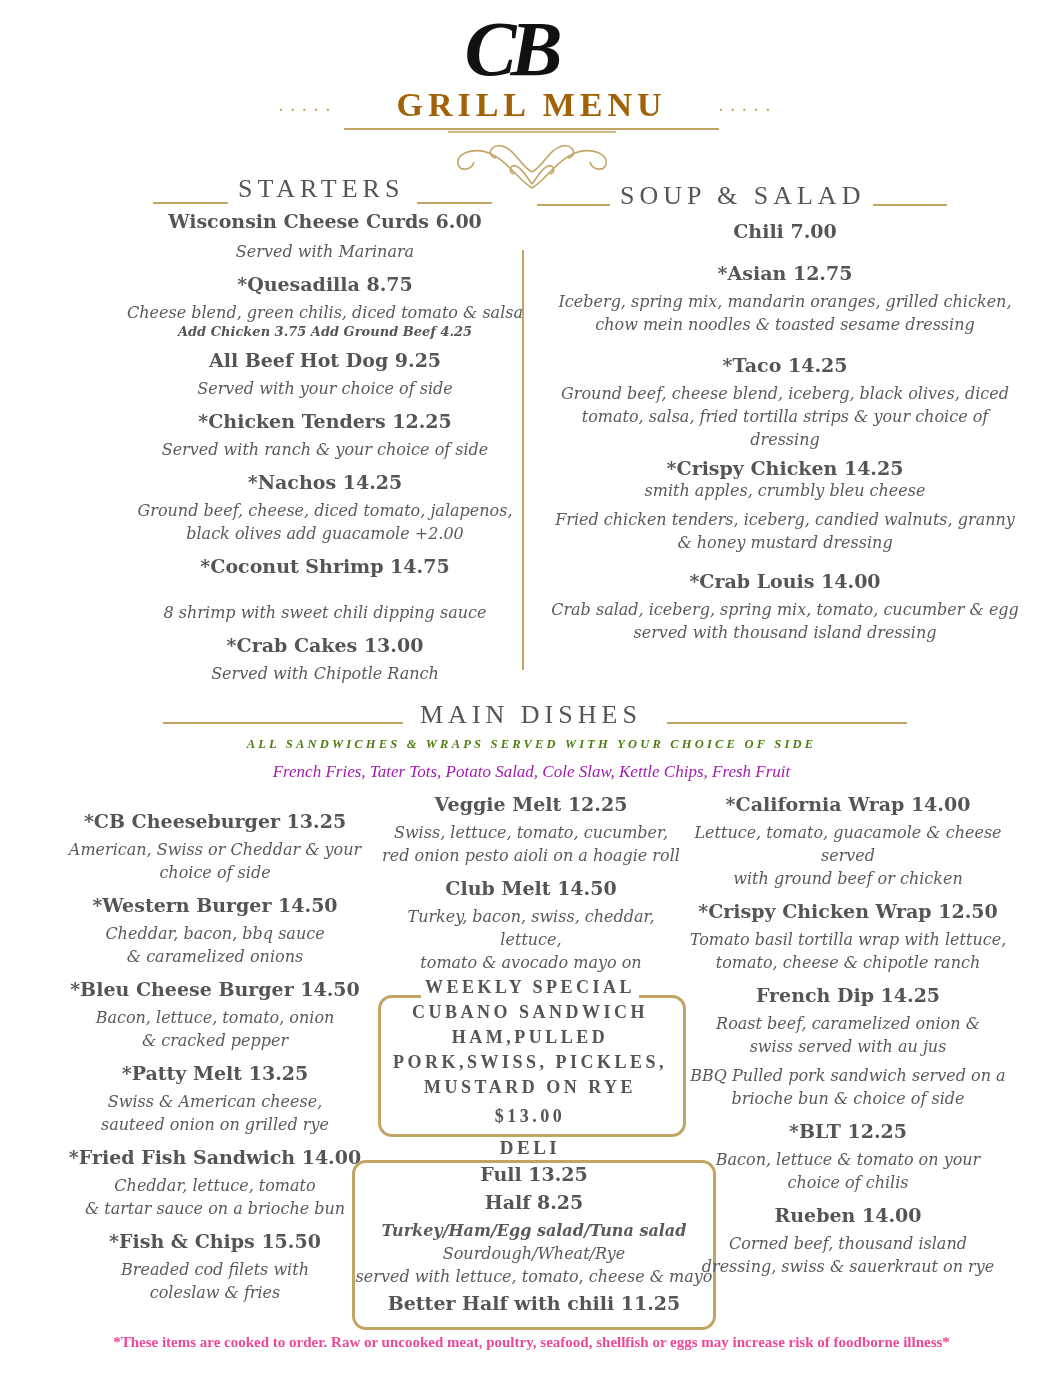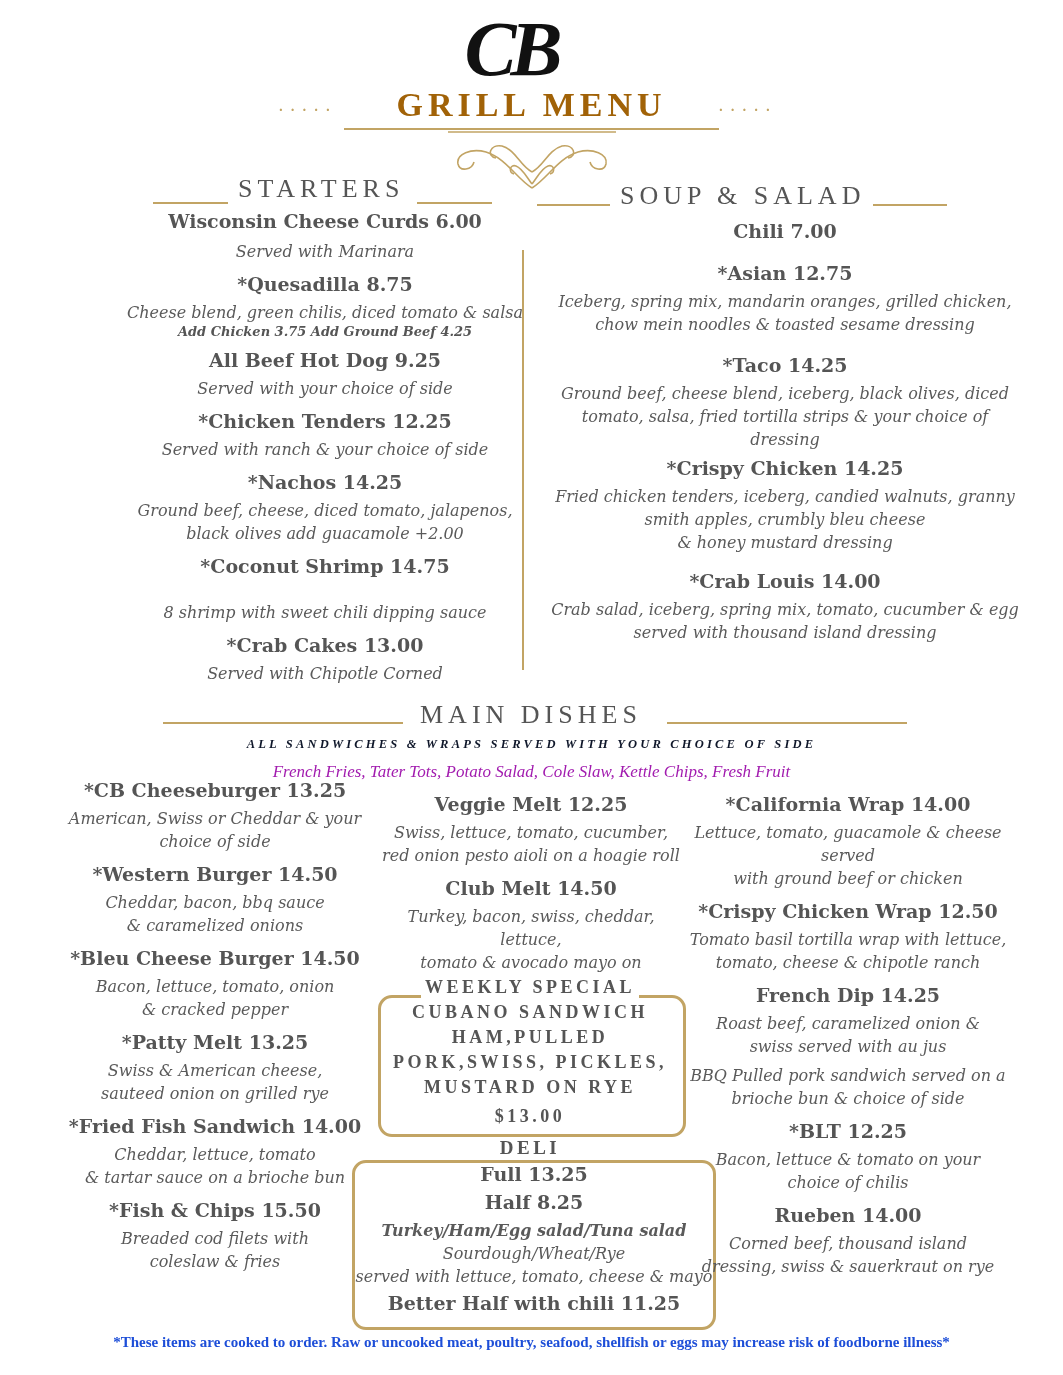--- a/index.html
+++ b/index.html
@@ -21,27 +21,27 @@
 
   
   .section-title { font-family: "Liberation Serif", serif; font-weight: normal;
           letter-spacing: 5px; color: #555555; font-size: 26px; white-space: nowrap; }
   .item-title { font-weight: bold; font-size: 19px; color: #555555; white-space: nowrap; }
   .item-desc { font-style: italic; font-size: 16px; color: #5a5a5a; line-height: 23px; }
   .item-note { font-style: italic; font-weight: bold; font-size: 13px; color: #555555; }
   .vline { width: 2px; background: #c2a464; }
 
   .sub-caps { font-family: "Liberation Serif", serif; font-style: italic; font-weight: bold;
-          font-size: 12.5px; letter-spacing: 3.2px; color: #0f172a; }
+          font-size: 12.5px; letter-spacing: 3.2px; color: #4d7c0f; }
   .sides-line { font-family: "Liberation Serif", serif; font-style: italic; font-size: 17px; color: #a21caf; }
 
   .box { position: absolute; border: 3px solid #c2a464; border-radius: 14px; background: #fff; }
   .special-text { font-family: "Liberation Serif", serif; font-weight: bold; letter-spacing: 3.5px;
           font-size: 18px; color: #555555; line-height: 25px; }
-  .footer { font-family: "Liberation Serif", serif; font-weight: bold; font-size: 15px; color: #1d4ed8; }
+  .footer { font-family: "Liberation Serif", serif; font-weight: bold; font-size: 15px; color: #ec4899; }
 </style>
 </head>
 <body>
 
 <div class="abs logo">CB</div>
 <div class="abs dots" style="left:278px;">.....</div>
 <div class="abs dots" style="left:718px;">.....</div>
 <div class="abs grill-title">GRILL MENU</div>
 <div class="abs hline" style="left:344px; top:128px; width:375px;"></div>
 <svg class="abs ornament" viewBox="0 0 172 62">
@@ -69,54 +69,54 @@
   <div class="item-title" style="margin-top:10px;">All Beef Hot Dog 9.25</div>
   <div class="item-desc" style="margin-top:6px;">Served with your choice of side</div>
   <div class="item-title" style="margin-top:10px;">*Chicken Tenders 12.25</div>
   <div class="item-desc" style="margin-top:6px;">Served with ranch &amp; your choice of side</div>
   <div class="item-title" style="margin-top:10px;">*Nachos 14.25</div>
   <div class="item-desc" style="margin-top:6px;">Ground beef, cheese, diced tomato, jalapenos,</div>
   <div class="item-desc">black olives add guacamole +2.00</div>
   <div class="item-title" style="margin-top:10px;">*Coconut Shrimp 14.75</div>
   <div class="item-desc" style="margin-top:24px;">8 shrimp with sweet chili dipping sauce</div>
   <div class="item-title" style="margin-top:10px;">*Crab Cakes 13.00</div>
-  <div class="item-desc" style="margin-top:6px;">Served with Chipotle Corned</div>
+  <div class="item-desc" style="margin-top:6px;">Served with Chipotle Ranch</div>
 </div>
 
 <div class="abs vline" style="left:522px; top:250px; height:420px;"></div>
 
 <div class="abs hline" style="left:537px; top:204px; width:73px; height:1.5px;"></div>
 <div class="abs section-title" style="left:620px; top:181px;">SOUP &amp; SALAD</div>
 <div class="abs hline" style="left:873px; top:204px; width:74px; height:1.5px;"></div>
 
 <div class="abs center" style="left:535px; width:500px; top:220px;">
   <div class="item-title">Chili 7.00</div>
   <div class="item-title" style="margin-top:20px;">*Asian 12.75</div>
   <div class="item-desc" style="margin-top:6px;">Iceberg, spring mix, mandarin oranges, grilled chicken,</div>
   <div class="item-desc">chow mein noodles &amp; toasted sesame dressing</div>
   <div class="item-title" style="margin-top:18px;">*Taco 14.25</div>
   <div class="item-desc" style="margin-top:6px;">Ground beef, cheese blend, iceberg, black olives, diced</div>
   <div class="item-desc">tomato, salsa, fried tortilla strips &amp; your choice of</div>
   <div class="item-desc">dressing</div>
   <div class="item-title" style="margin-top:6px;">*Crispy Chicken 14.25</div>
+  <div class="item-desc">smith apples, crumbly bleu cheese</div>
   <div class="item-desc" style="margin-top:6px;">Fried chicken tenders, iceberg, candied walnuts, granny</div>
-  <div class="item-desc">smith apples, crumbly bleu cheese</div>
   <div class="item-desc">&amp; honey mustard dressing</div>
   <div class="item-title" style="margin-top:16px;">*Crab Louis 14.00</div>
   <div class="item-desc" style="margin-top:6px;">Crab salad, iceberg, spring mix, tomato, cucumber &amp; egg</div>
   <div class="item-desc">served with thousand island dressing</div>
 </div>
 
 <div class="abs hline" style="left:163px; top:722px; width:240px; height:1.5px;"></div>
 <div class="abs section-title" style="left:420px; top:700px;">MAIN DISHES</div>
 <div class="abs hline" style="left:667px; top:722px; width:240px; height:1.5px;"></div>
 <div class="abs sub-caps center" style="left:0; width:1063px; top:737px;">ALL SANDWICHES &amp; WRAPS SERVED WITH YOUR CHOICE OF SIDE</div>
 <div class="abs sides-line center" style="left:0; width:1063px; top:762px;">French Fries, Tater Tots, Potato Salad, Cole Slaw, Kettle Chips, Fresh Fruit</div>
 
-<div class="abs center" style="left:60px; width:310px; top:779px;">
+<div class="abs center" style="left:60px; width:310px; top:810px;">
   <div class="item-title">*CB Cheeseburger 13.25</div>
   <div class="item-desc" style="margin-top:6px;">American, Swiss or Cheddar &amp; your</div>
   <div class="item-desc">choice of side</div>
   <div class="item-title" style="margin-top:10px;">*Western Burger 14.50</div>
   <div class="item-desc" style="margin-top:6px;">Cheddar, bacon, bbq sauce</div>
   <div class="item-desc">&amp; caramelized onions</div>
   <div class="item-title" style="margin-top:10px;">*Bleu Cheese Burger 14.50</div>
   <div class="item-desc" style="margin-top:6px;">Bacon, lettuce, tomato, onion</div>
   <div class="item-desc">&amp; cracked pepper</div>
   <div class="item-title" style="margin-top:10px;">*Patty Melt 13.25</div>

